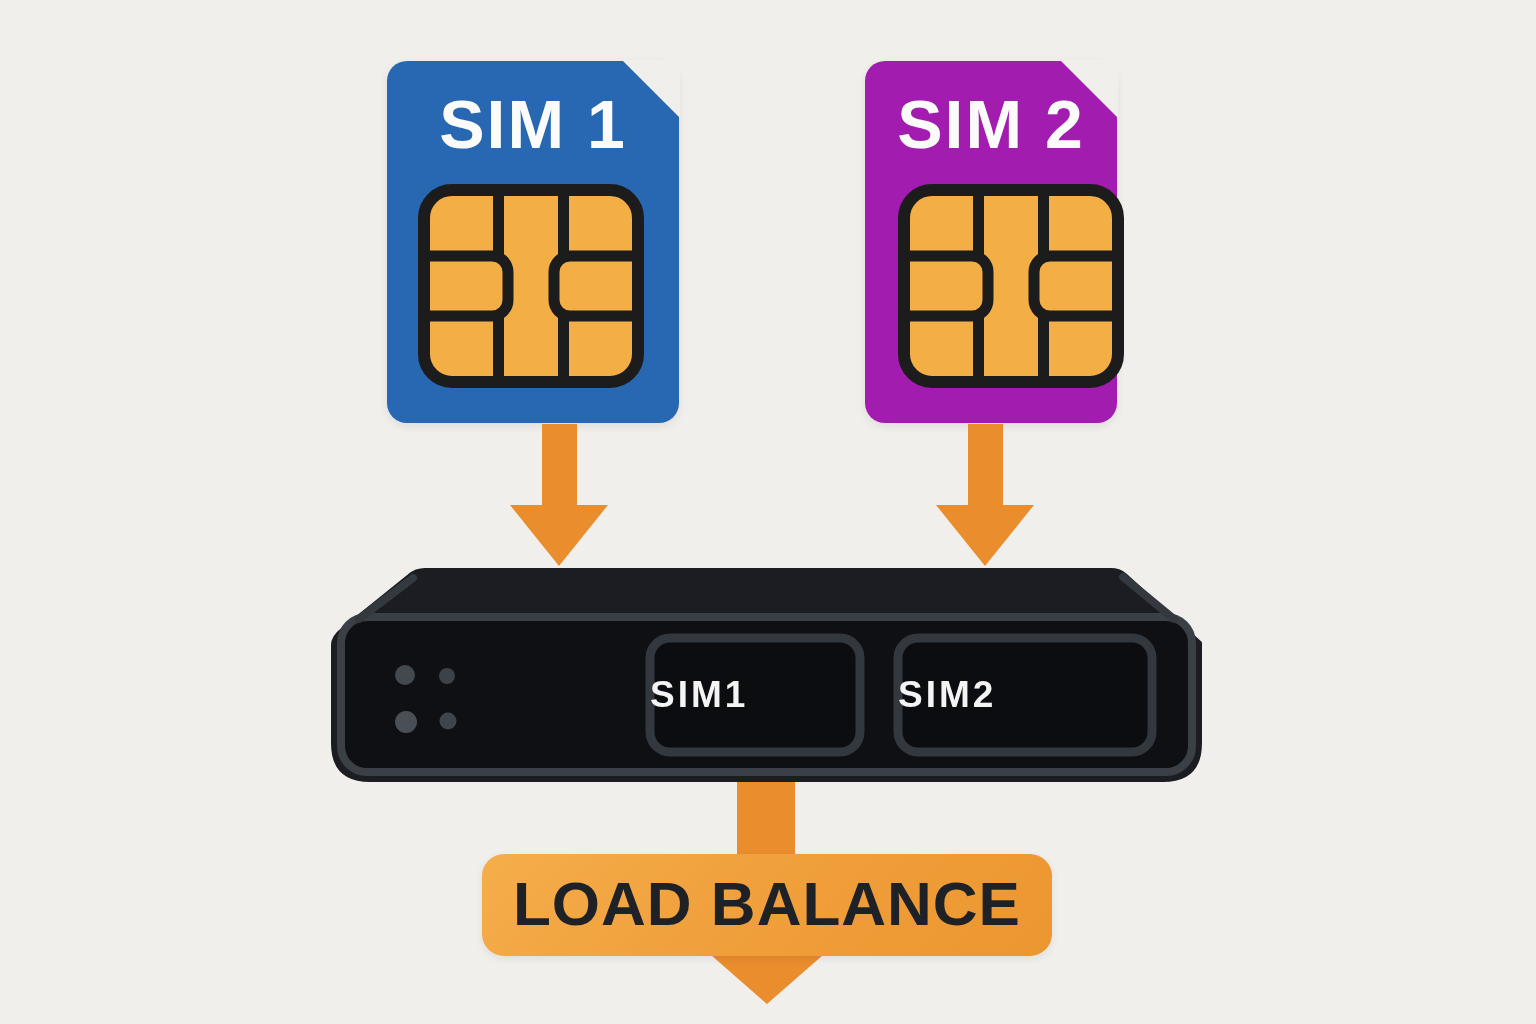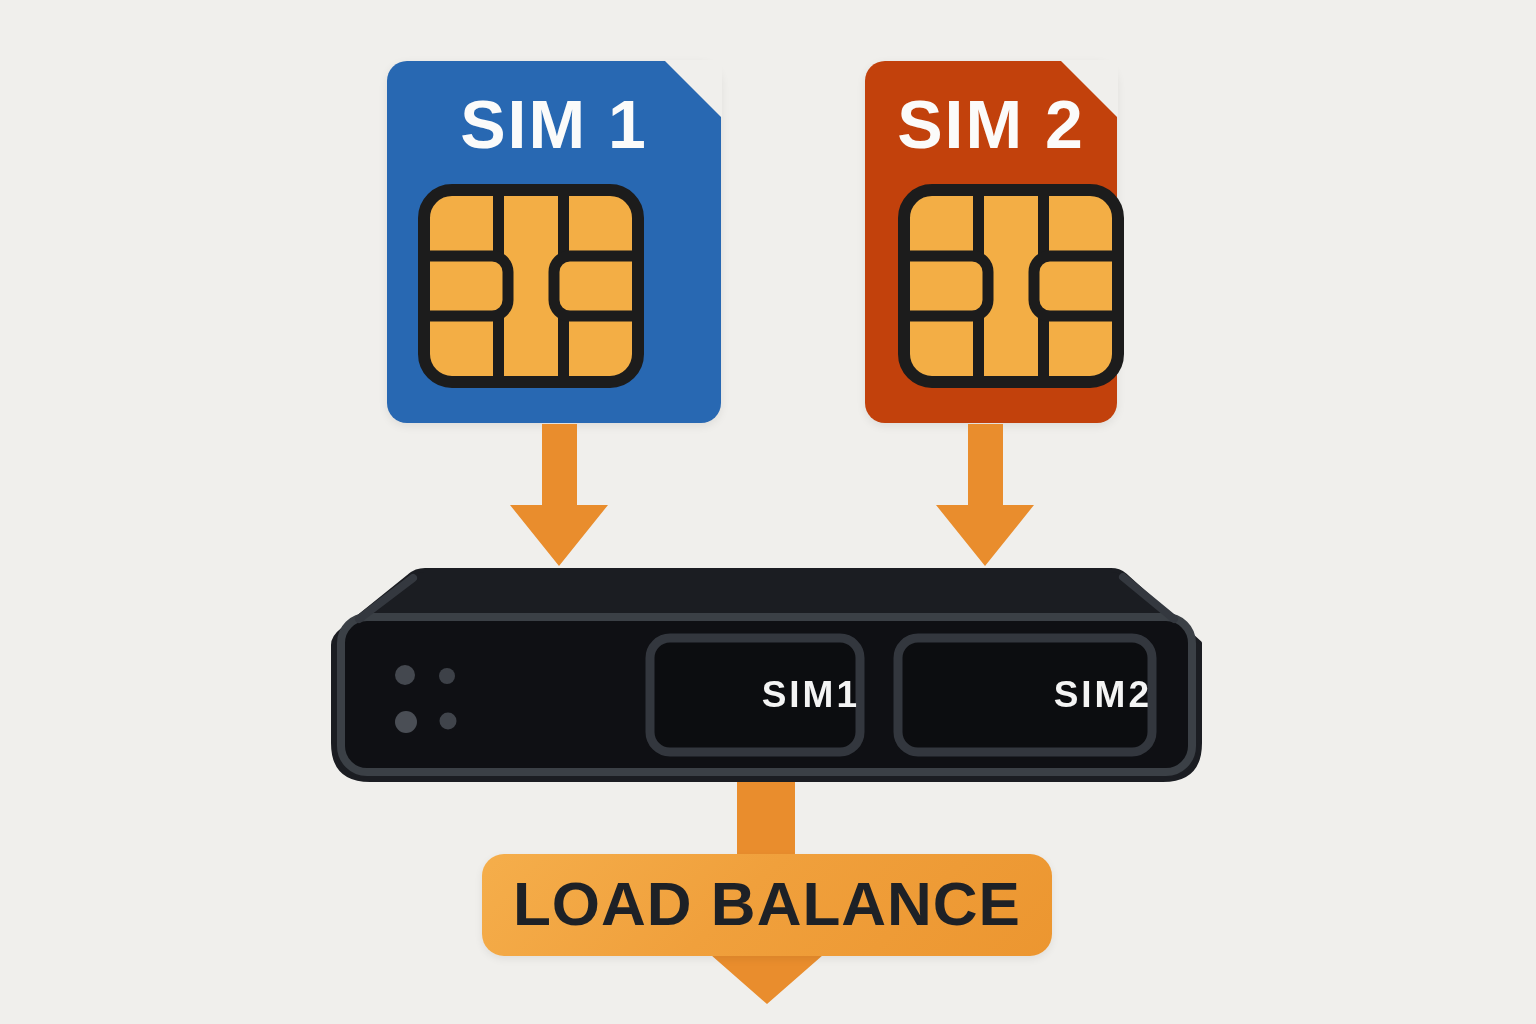--- a/index.html
+++ b/index.html
@@ -6,22 +6,22 @@
   .canvas{
     position:relative;width:1536px;height:1024px;overflow:hidden;
     background:#f0efec;
     font-family:"Liberation Sans",sans-serif;
   }
   
   .sim-card{
     position:absolute;top:61px;height:362px;border-radius:20px;
     box-shadow:0 3px 10px rgba(0,0,0,.08);
   }
-  .sim-card.one{left:387px;width:334px;background:#2868b2;}
-  .sim-card.two{left:865px;width:252px;background:#c2410c;}
+  .sim-card.one{left:387px;width:292px;background:#2868b2;}
+  .sim-card.two{left:865px;width:252px;background:#a21caf;}
   .chamfer{
     position:absolute;top:-1px;right:-1px;width:58px;height:58px;
     background:#f0efec;
     clip-path:polygon(0 0,100% 0,100% 100%);
   }
   .sim-label{
     position:absolute;top:20px;left:0;width:100%;height:86px;line-height:86px;
     text-align:center;color:#fbfbfa;font-size:68px;font-weight:bold;letter-spacing:2px;
   }
   .chip{position:absolute;top:123px;}
@@ -29,21 +29,21 @@
   .sim-card.two .chip{left:33px;}
   
   .arrow-top{position:absolute;top:424px;}
   .arrow-top.a1{left:510px;}
   .arrow-top.a2{left:936px;}
   .arrow-bottom{position:absolute;left:711px;top:778px;z-index:1;}
   
   .router{position:absolute;left:325px;top:559px;z-index:3;}
   .slot-label{
     position:absolute;top:638px;height:114px;line-height:114px;z-index:4;
-    text-align:right;color:#f4f4f4;font-size:37px;font-weight:bold;letter-spacing:3px;
+    text-align:left;color:#f4f4f4;font-size:37px;font-weight:bold;letter-spacing:3px;
   }
   .slot-label.s1{left:650px;width:210px;}
   .slot-label.s2{left:898px;width:254px;}
   
   .banner{
     position:absolute;left:482px;top:845px;width:570px;height:102px;z-index:2;
     border-radius:22px;
     background:linear-gradient(135deg,#f5ae4b 0%,#f0a03c 45%,#ec9630 100%);
     box-shadow:0 3px 8px rgba(0,0,0,.07);
     margin-top:9px;

